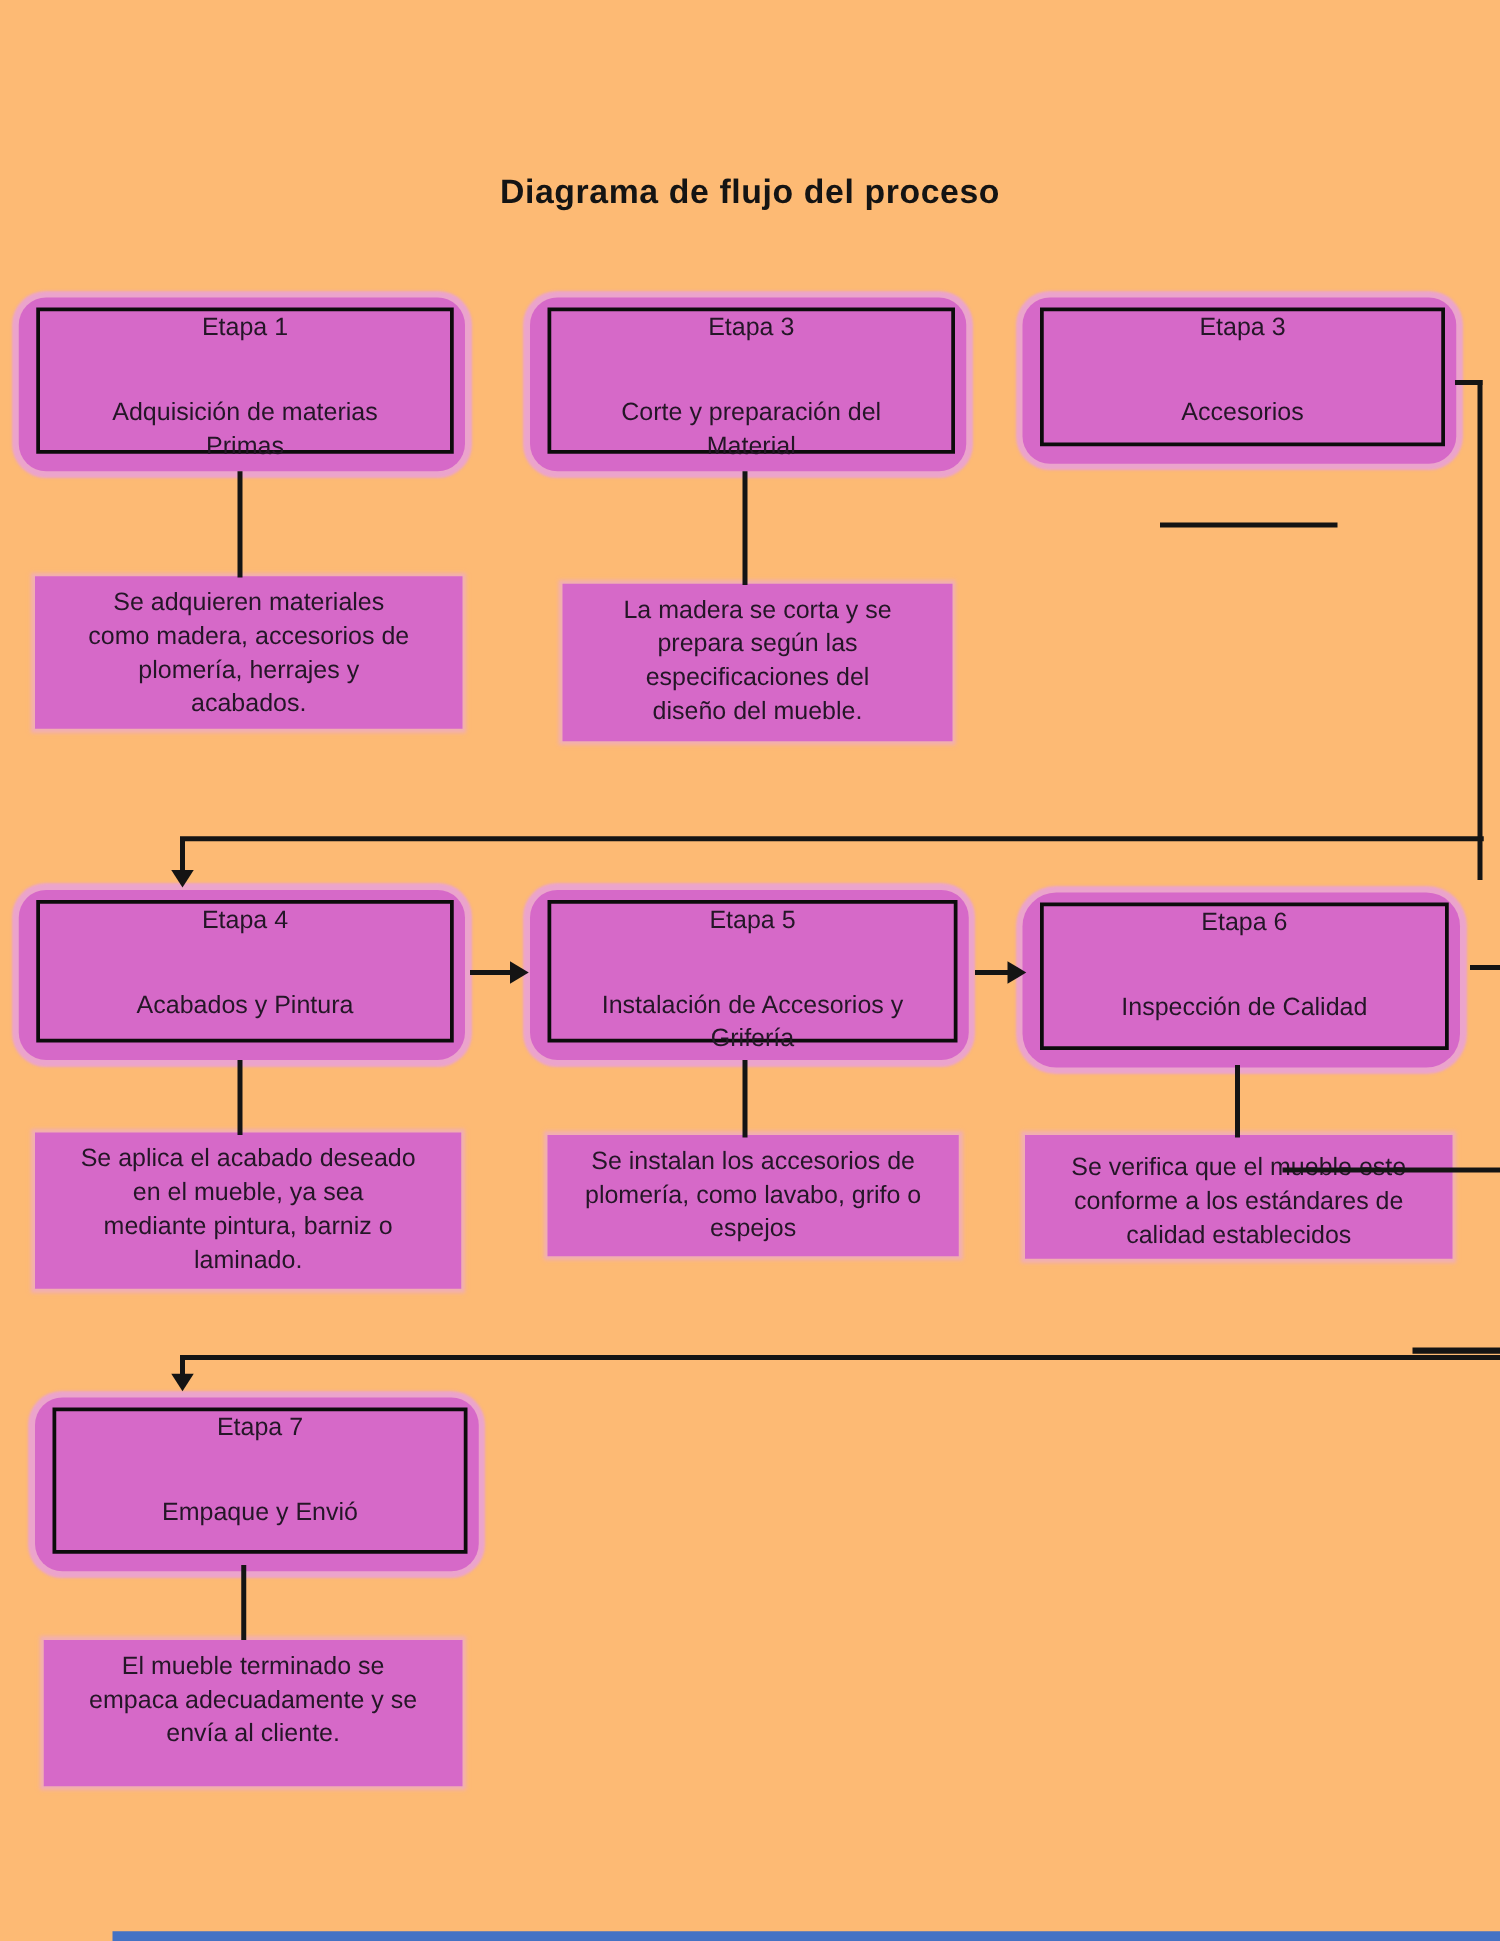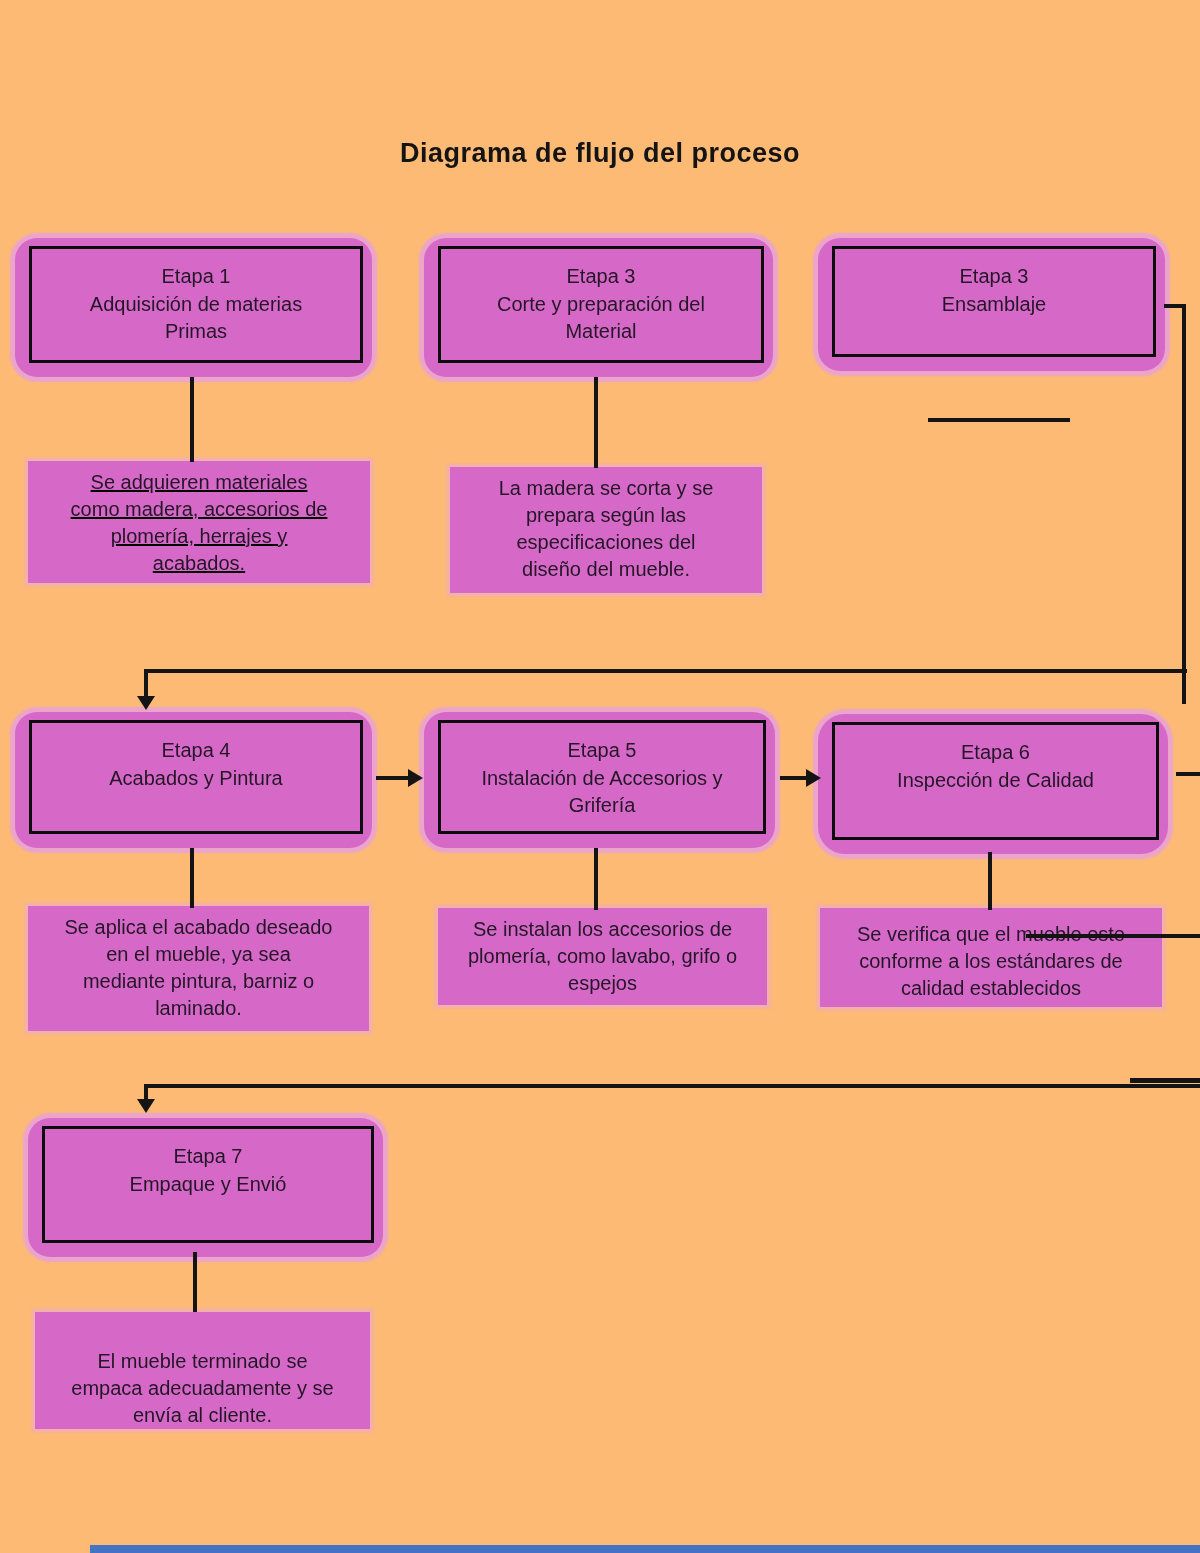--- a/index.html
+++ b/index.html
@@ -16,21 +16,21 @@
   .stage{
     position:absolute;
     background:#d669c8;
     border-radius:22px;
     box-shadow:0 0 2px 5px rgba(232,160,220,0.85);
   }
   .stage-inner{
     position:absolute;left:14px;right:9px;top:8px;bottom:14px;
     border:3px solid #0c0c0c;
     display:flex;flex-direction:column;align-items:center;
-    padding-top:14px;box-sizing:border-box;
+    padding-top:0;box-sizing:border-box;gap:40px;
   }
   .stage-name,.stage-label{
     font-size:20px;line-height:1.38;color:#241627;text-align:center;
   }
 
   
   .desc{
     position:absolute;
     background:#d669c8;
     box-shadow:0 0 3px 3px rgba(233,166,221,0.6);
@@ -72,25 +72,25 @@
   </div>
   <div class="stage" style="left:424px;top:238px;width:349px;height:139px;">
     <div class="stage-inner">
       <div class="stage-name">Etapa 3</div>
       <div class="stage-label" style="max-width:250px;">Corte y preparación del Material</div>
     </div>
   </div>
   <div class="stage" style="left:818px;top:238px;width:347px;height:133px;">
     <div class="stage-inner">
       <div class="stage-name">Etapa 3</div>
-      <div class="stage-label">Ensamblaje</div>
+      <div class="stage-label">Accesorios</div>
     </div>
   </div>
 
-  <div class="desc" style="left:28px;top:461px;width:342px;height:122px;text-decoration:underline;">
+  <div class="desc" style="left:28px;top:461px;width:342px;height:122px;">
     <div class="desc-text" style="max-width:258px;">Se adquieren materiales como madera, accesorios de plomería, herrajes y acabados.</div>
   </div>
   <div class="desc" style="left:450px;top:467px;width:312px;height:126px;">
     <div class="desc-text" style="max-width:240px;">La madera se corta y se prepara según las especificaciones del diseño del mueble.</div>
   </div>
 
   <div class="stage" style="left:15px;top:712px;width:357px;height:136px;">
     <div class="stage-inner">
       <div class="stage-name">Etapa 4</div>
       <div class="stage-label">Acabados y Pintura</div>
@@ -118,21 +118,21 @@
   <div class="desc" style="left:820px;top:908px;width:342px;height:99px;align-items:center;">
     <div class="desc-text" style="max-width:302px;">Se verifica que el mueble este conforme a los estándares de calidad establecidos</div>
   </div>
 
   <div class="stage" style="left:28px;top:1118px;width:355px;height:139px;">
     <div class="stage-inner">
       <div class="stage-name">Etapa 7</div>
       <div class="stage-label">Empaque y Envió</div>
     </div>
   </div>
-  <div class="desc" style="left:35px;top:1312px;width:335px;height:117px;align-items:flex-end;">
+  <div class="desc" style="left:35px;top:1312px;width:335px;height:117px;">
     <div class="desc-text" style="max-width:282px;">El mueble terminado se empaca adecuadamente y se envía al cliente.</div>
   </div>
 
   <div class="vline" style="left:190px;top:377px;height:85px;"></div>
   <div class="vline" style="left:594px;top:377px;height:91px;"></div>
   <div class="hline" style="left:928px;top:418px;width:142px;"></div>
   <div class="vline" style="left:190px;top:848px;height:60px;"></div>
   <div class="vline" style="left:594px;top:848px;height:62px;"></div>
   <div class="vline" style="left:988px;top:852px;height:58px;"></div>
   <div class="vline" style="left:193px;top:1252px;height:60px;"></div>

